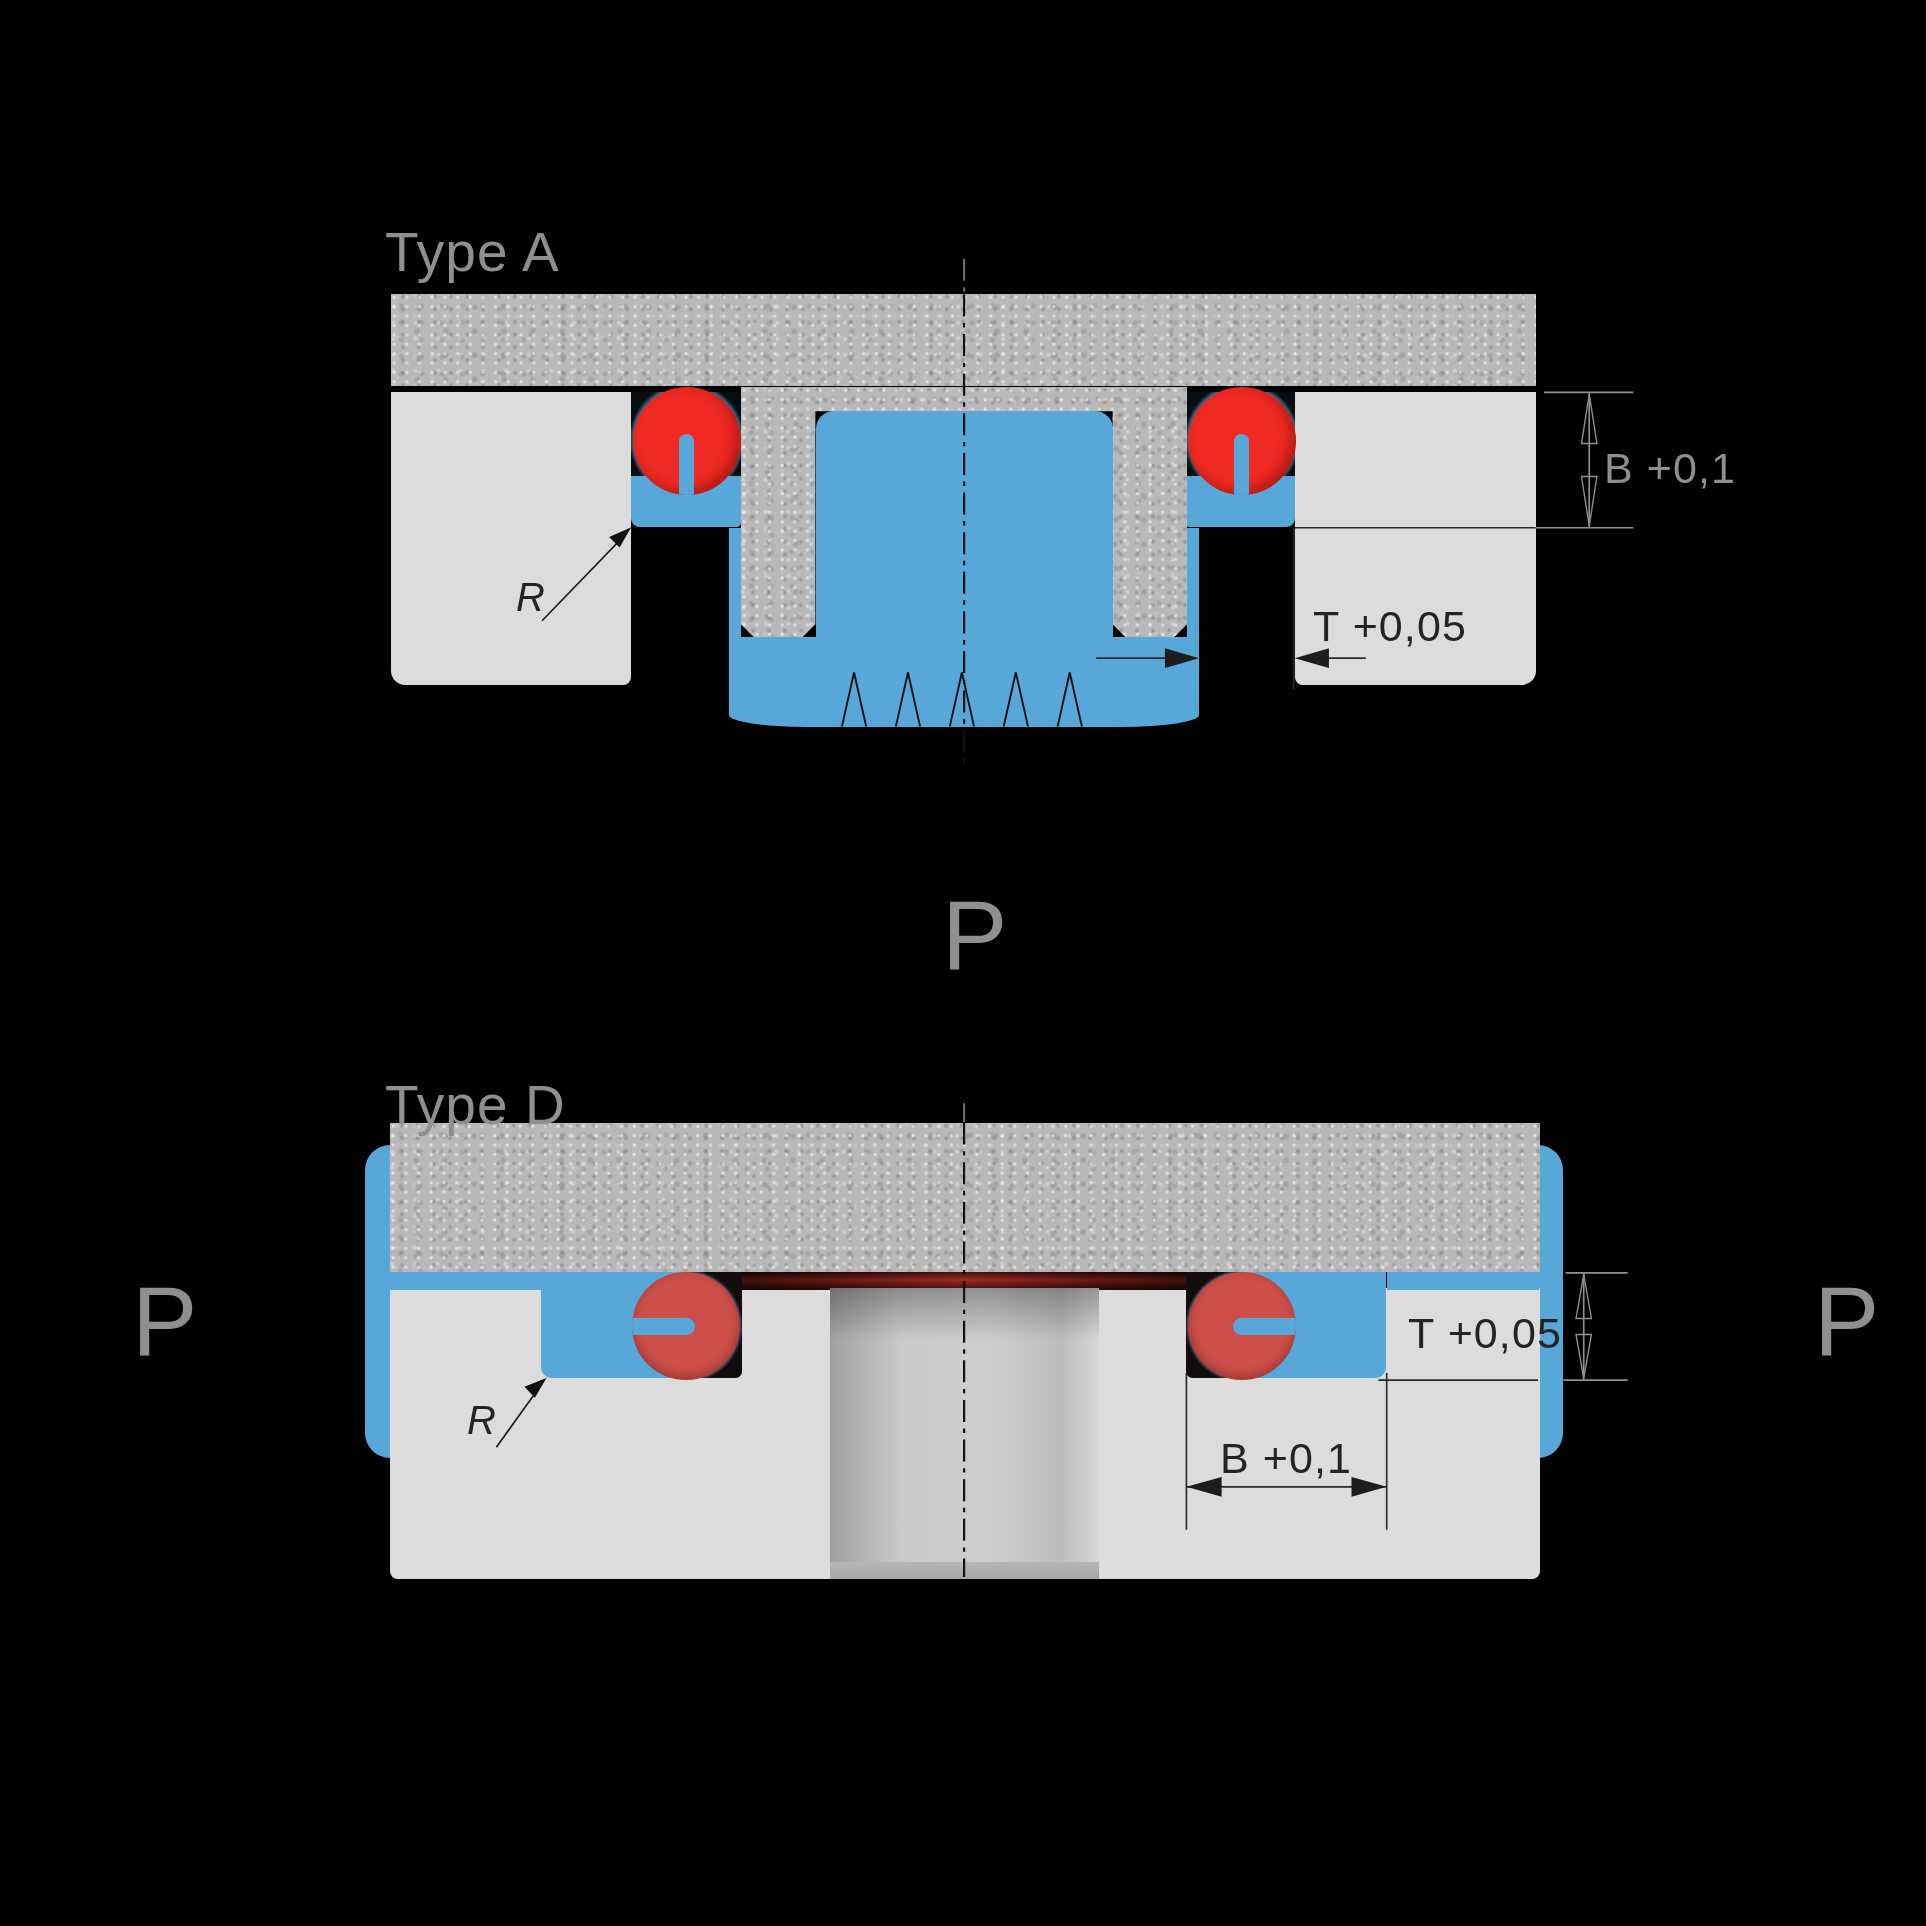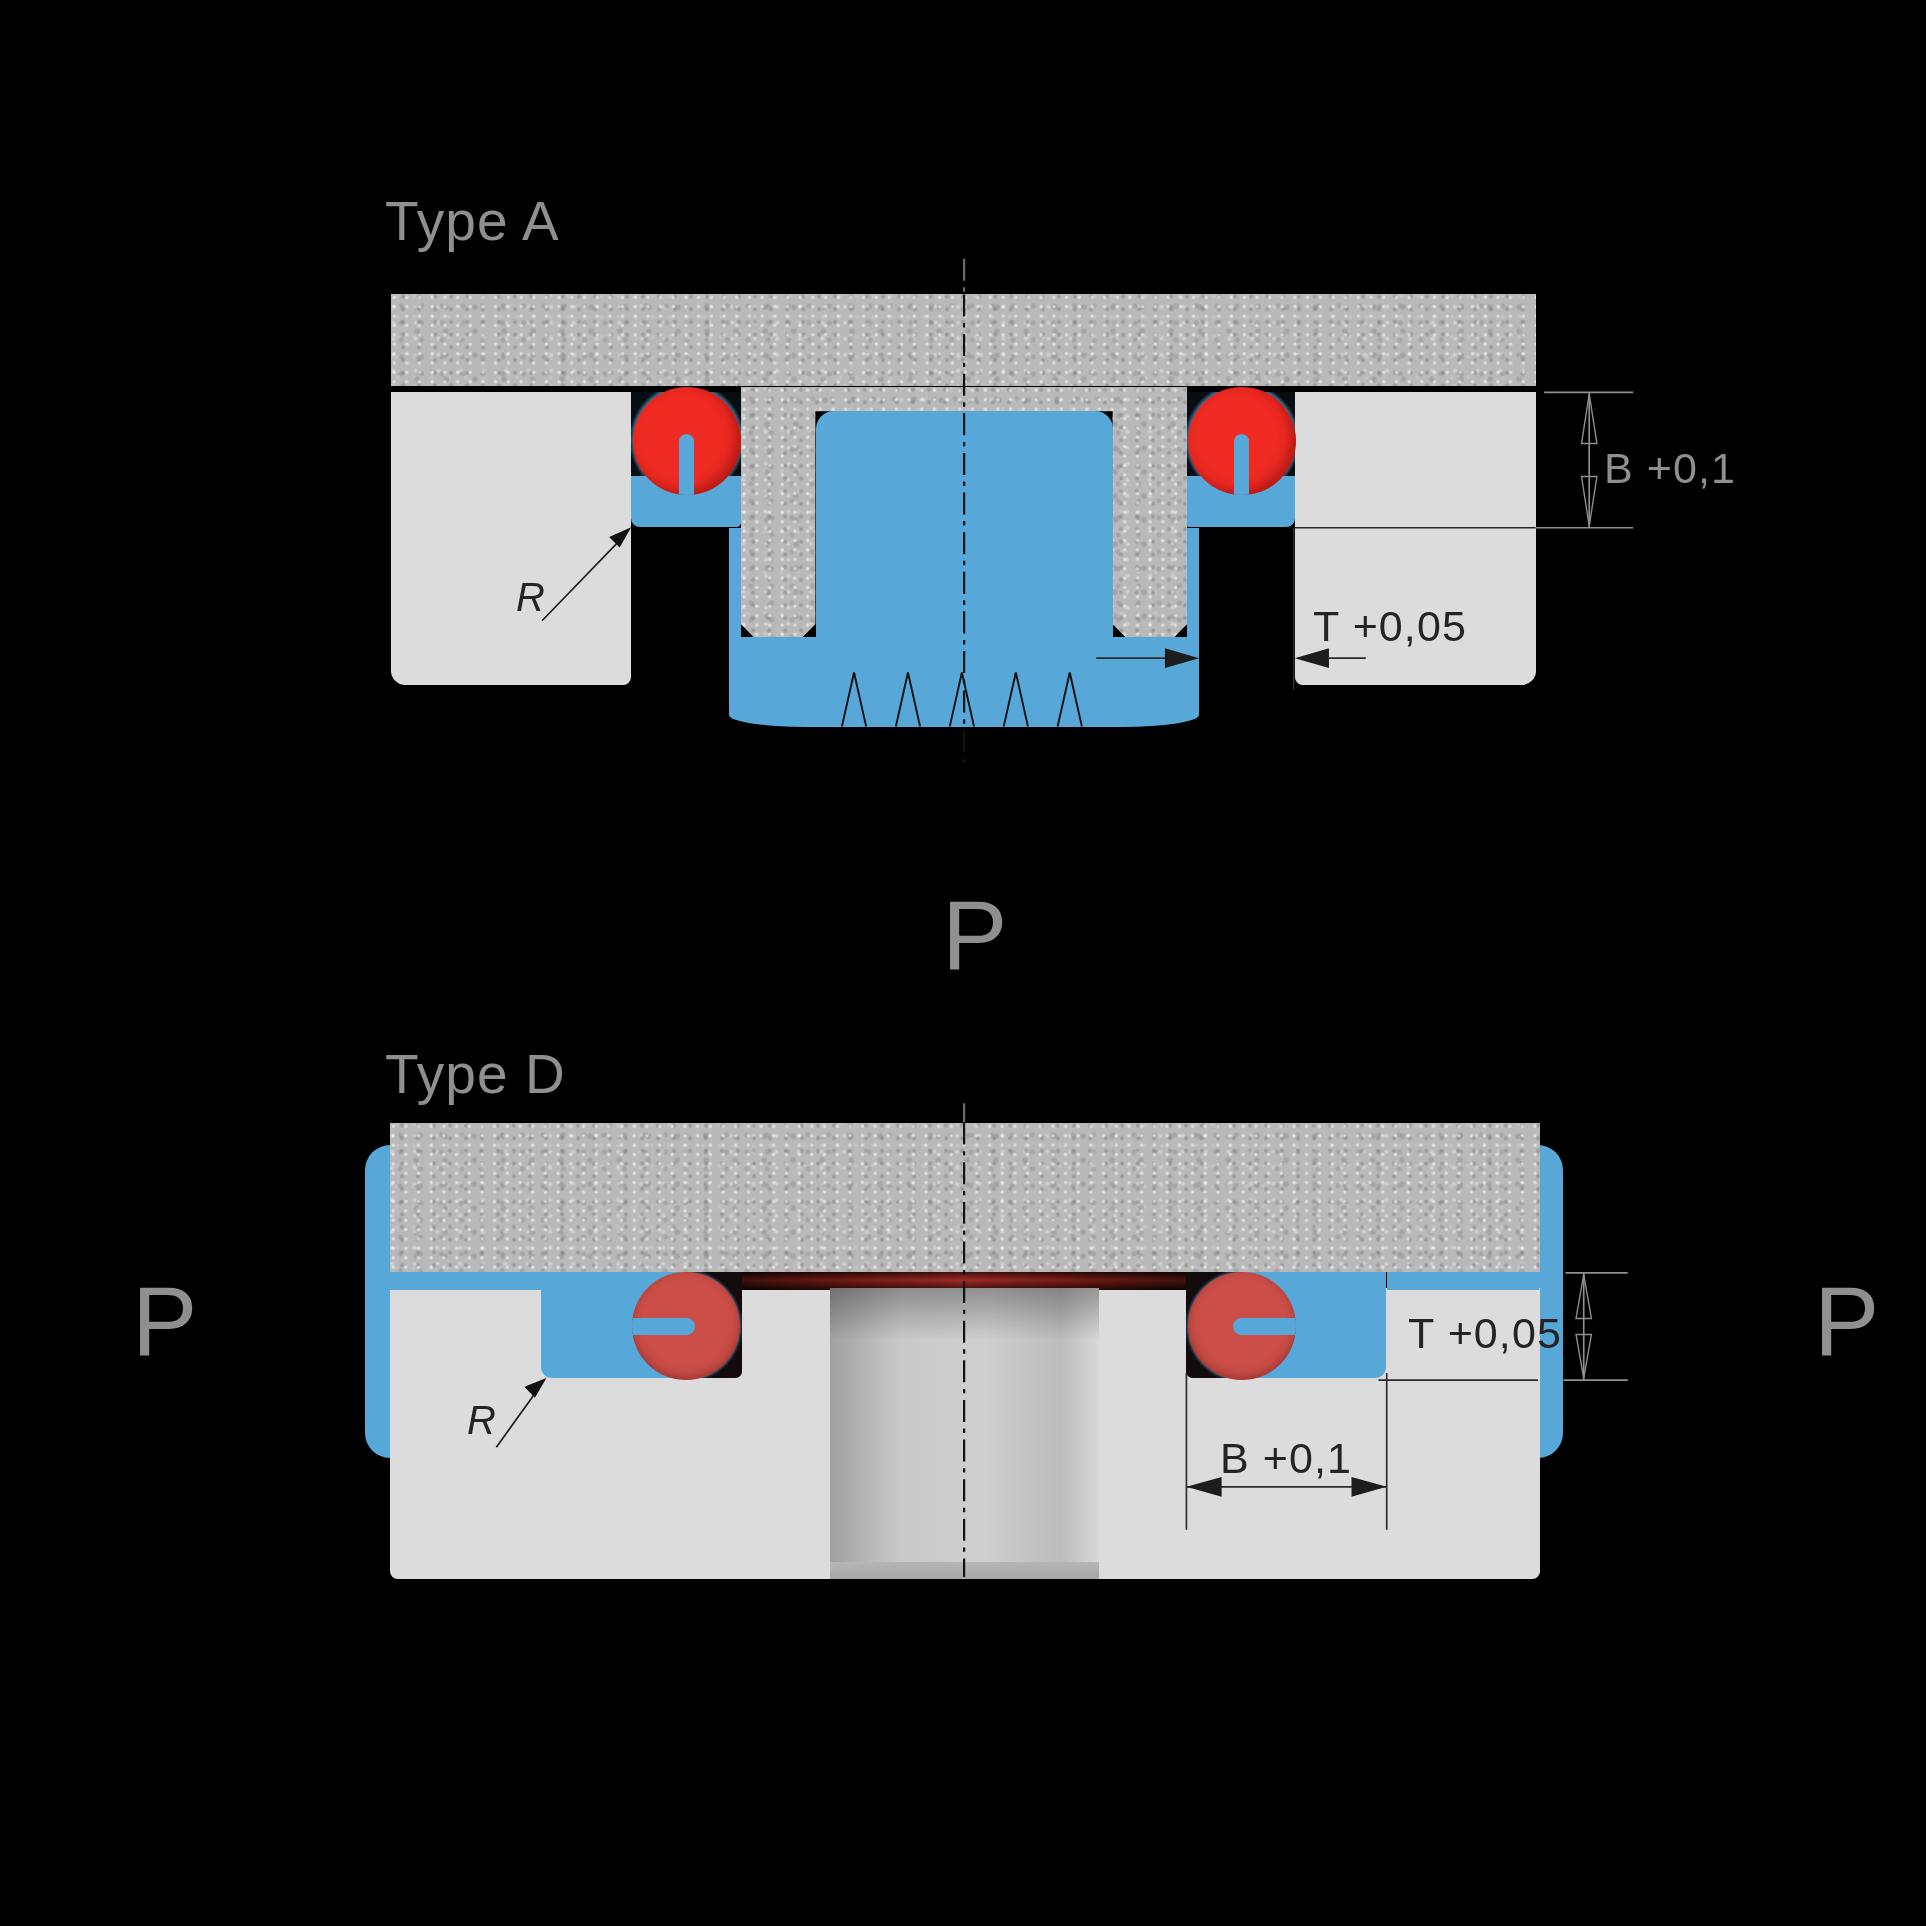--- a/index.html
+++ b/index.html
@@ -23,21 +23,21 @@
   .groove{position:absolute;overflow:hidden;background:#58a7d9;}
   .shadow-layer{position:absolute;}
   .oring{position:absolute;border-radius:50%;overflow:hidden;}
   .oring-a{background:#ee2a22;box-shadow:inset -5.5px -4.4px 12px rgba(90,0,0,.40);}
   .oring-d{background:#cb4e48;box-shadow:inset 0 -3.3px 10px rgba(70,10,8,.35);}
   .slit{position:absolute;background:#58a7d9;}
   
   .lbl{position:absolute;line-height:1;white-space:nowrap;letter-spacing:1.1px;font-weight:400;}
   .ink-light{color:#8f8f8f;}
   .ink-dark{color:#242424;}
-  .title{font-size:55px;}
+  .title{font-size:55px;margin-top:31px;}
   .dim{font-size:43px;}
   .pletter{font-size:98px;}
   .rletter{font-size:40px;font-style:italic;}
   svg{position:absolute;left:0;top:0;}
 </style>
 </head>
 <body>
 
 <div class="abs" style="left:0;top:0;width:1926px;height:991px;">
 

